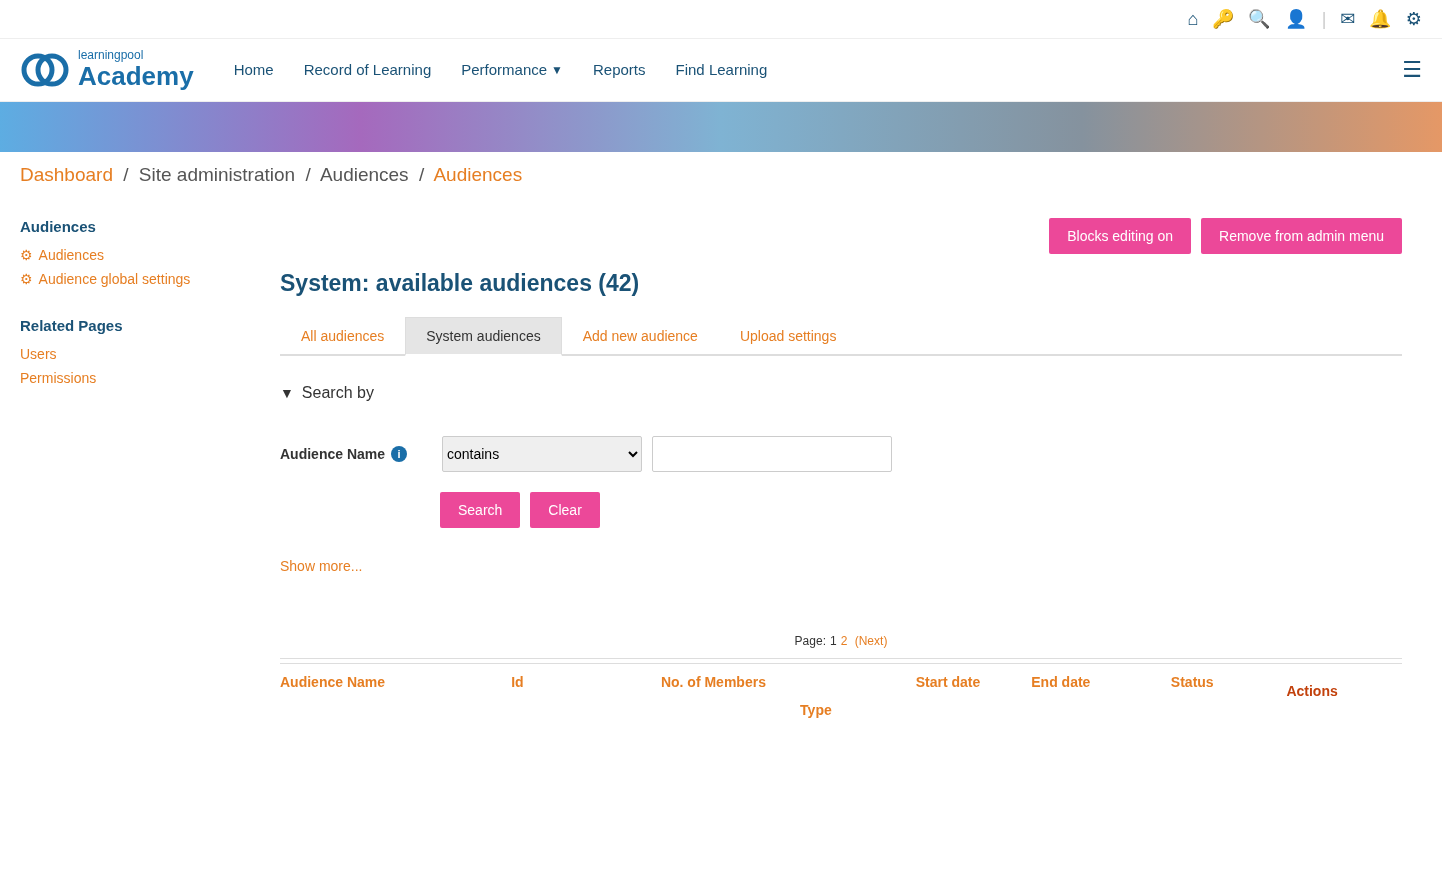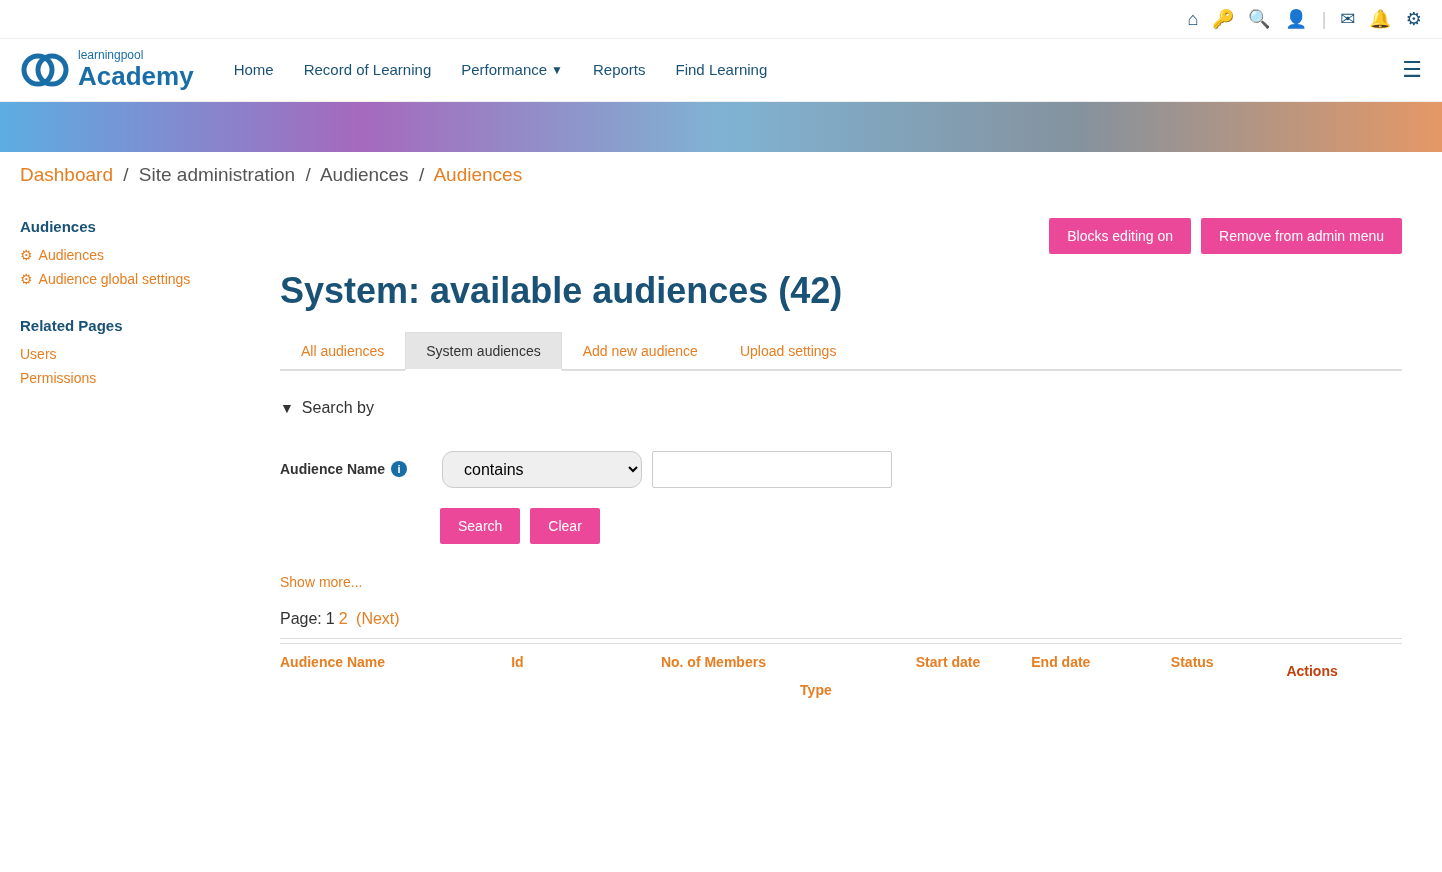--- a/index.html
+++ b/index.html
@@ -153,21 +153,21 @@
       color: #fff;
       border: none;
       padding: 10px 18px;
       font-size: 14px;
       cursor: pointer;
       border-radius: 2px;
     }
 
     
     .page-title {
-      font-size: 36px;
+      font-size: 23px;
       color: #1a5276;
       font-weight: bold;
       margin-bottom: 20px;
     }
 
     
     .tabs {
       display: flex;
       gap: 0;
       border-bottom: 2px solid #ddd;
@@ -231,25 +231,25 @@
       display: inline-flex;
       align-items: center;
       justify-content: center;
       cursor: pointer;
     }
     .field-controls {
       display: flex;
       gap: 10px;
     }
     .field-select {
-      padding: 8px 17px;
+      padding: 8px 0;
       border: 1px solid #ccc;
-      font-size: 16px;
+      font-size: 14px;
       min-width: 200px;
-      border-radius: 11px;
+      border-radius: 2px;
       appearance: auto;
     }
     .field-input {
       padding: 8px 12px;
       border: 1px solid #ccc;
       font-size: 14px;
       min-width: 240px;
       border-radius: 2px;
     }
 
@@ -265,25 +265,26 @@
       cursor: pointer;
       font-size: 14px;
       text-decoration: none;
       display: inline-block;
       margin-bottom: 20px;
     }
 
     
     .pagination {
       display: flex;
-      justify-content: flex-start;
+      justify-content: center;
       align-items: center;
       margin-bottom: 10px;
-      font-size: 16px;
+      font-size: 12px;
       color: #333;
+      margin-top: 40px;
     }
     .pagination a {
       color: #e67e22;
       text-decoration: none;
       margin-left: 4px;
     }
     .pagination .page-num {
       color: #333;
       margin-left: 4px;
     }

